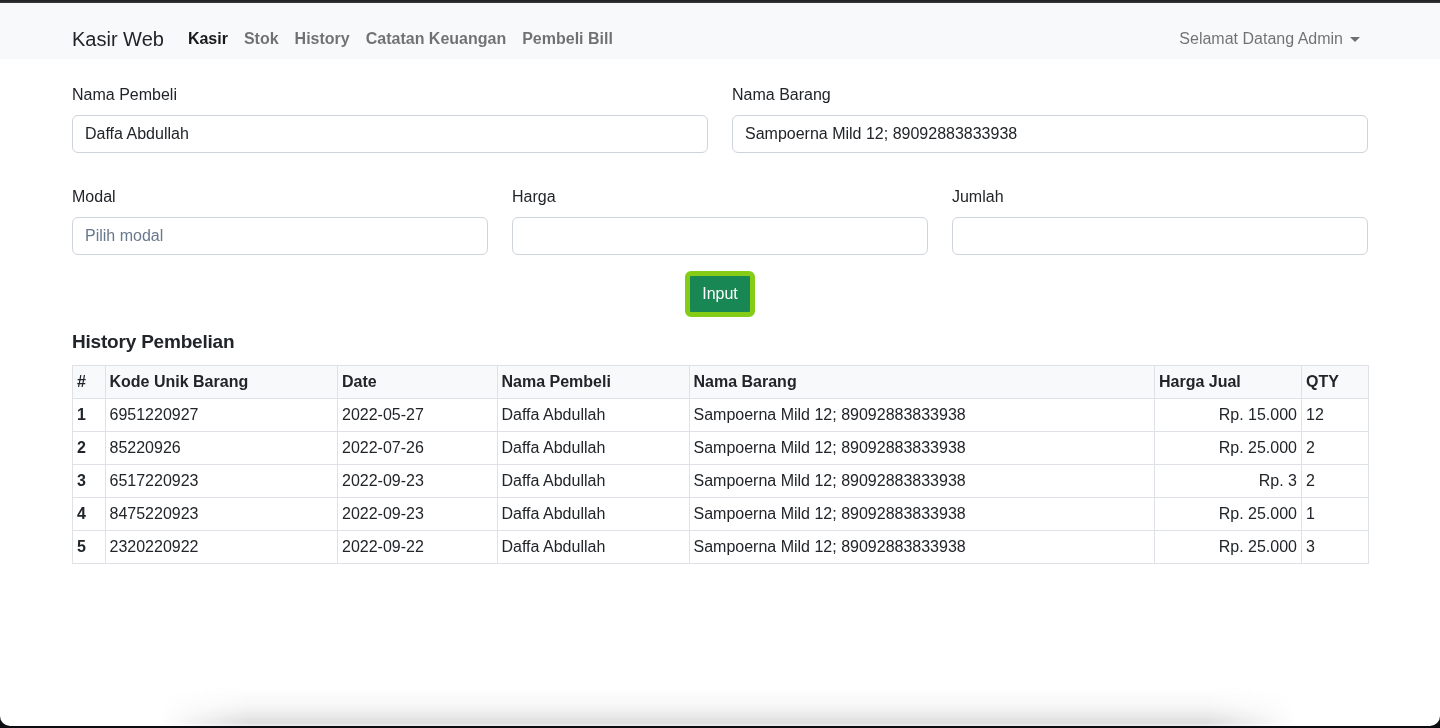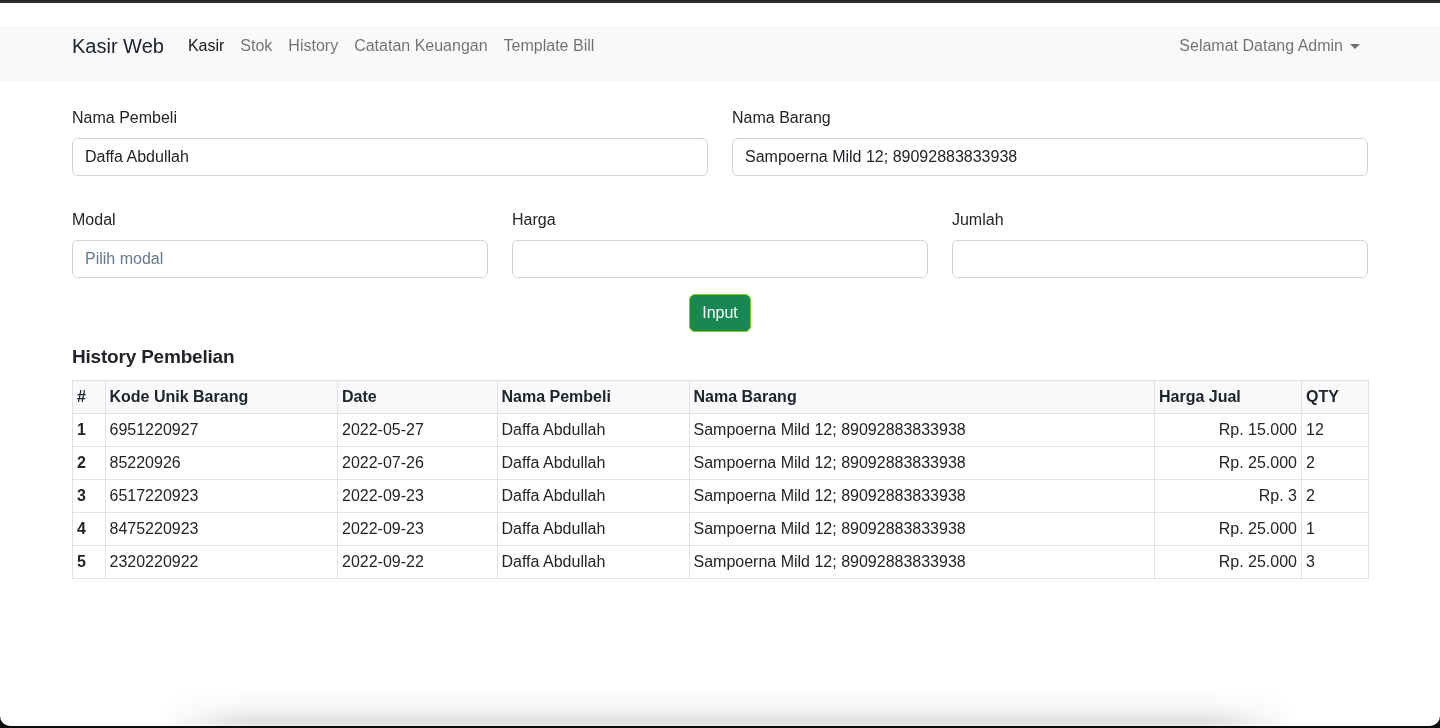--- a/index.html
+++ b/index.html
@@ -22,22 +22,21 @@
   }
   .top-strip {
     height: 3px;
     background: linear-gradient(#1f1f21, #3a3a3c);
   }
   
   .navbar {
     height: 56px;
     background: #f8f9fa;
     display: flex;
-    align-items: flex-start;
-    margin-top: 23px;
+    align-items: flex-end;
   }
   .container {
     width: 1320px;
     margin: 0 auto;
     padding: 0 12px;
   }
   .navbar .container {
     display: flex;
     align-items: center;
   }
@@ -53,20 +52,21 @@
   }
   .nav-menu { display: flex; list-style: none; align-items: center; }
   .nav-link {
     display: block;
     padding: 8px;
     line-height: 24px;
     color: rgba(0,0,0,0.55);
     text-decoration: none;
     cursor: pointer;
     white-space: nowrap;
+    font-weight: bold;
   }
   .nav-link.active { color: rgba(0,0,0,0.9); }
   .user-menu {
     margin-left: auto;
     display: flex;
     align-items: center;
     color: rgba(0,0,0,0.55);
     padding: 8px 8px 8px 8px;
     line-height: 24px;
     cursor: pointer;
@@ -109,21 +109,21 @@
   }
   .form-control::placeholder { color: #68788c; opacity: 1; }
   .btn-row { display: flex; justify-content: center; margin-top: 16px; }
   .btn-success {
     font-family: "Liberation Sans", sans-serif;
     font-size: 16px;
     line-height: 24px;
     padding: 6px 12px;
     color: #fff;
     background: #198754;
-    border: 1px solid #84cc16;
+    border: 5px solid #84cc16;
     border-radius: 6px;
     cursor: pointer;
   }
   
   .history-title {
     margin-top: 13px;
     margin-bottom: 11px;
     font-size: 19px;
     font-weight: 700;
     letter-spacing: -0.2px;
@@ -180,21 +180,21 @@
           <li>
             <a class="nav-link">Stok</a>
           </li>
           <li>
             <a class="nav-link">History</a>
           </li>
           <li>
             <a class="nav-link">Catatan Keuangan</a>
           </li>
           <li>
-            <a class="nav-link">Template Bill</a>
+            <a class="nav-link">Pembeli Bill</a>
           </li>
         </ul>
       <div class="user-menu">
         <span>Selamat Datang Admin</span>
         <span class="caret-down"></span>
       </div>
     </div>
   </nav>
 
   <div class="container main">

